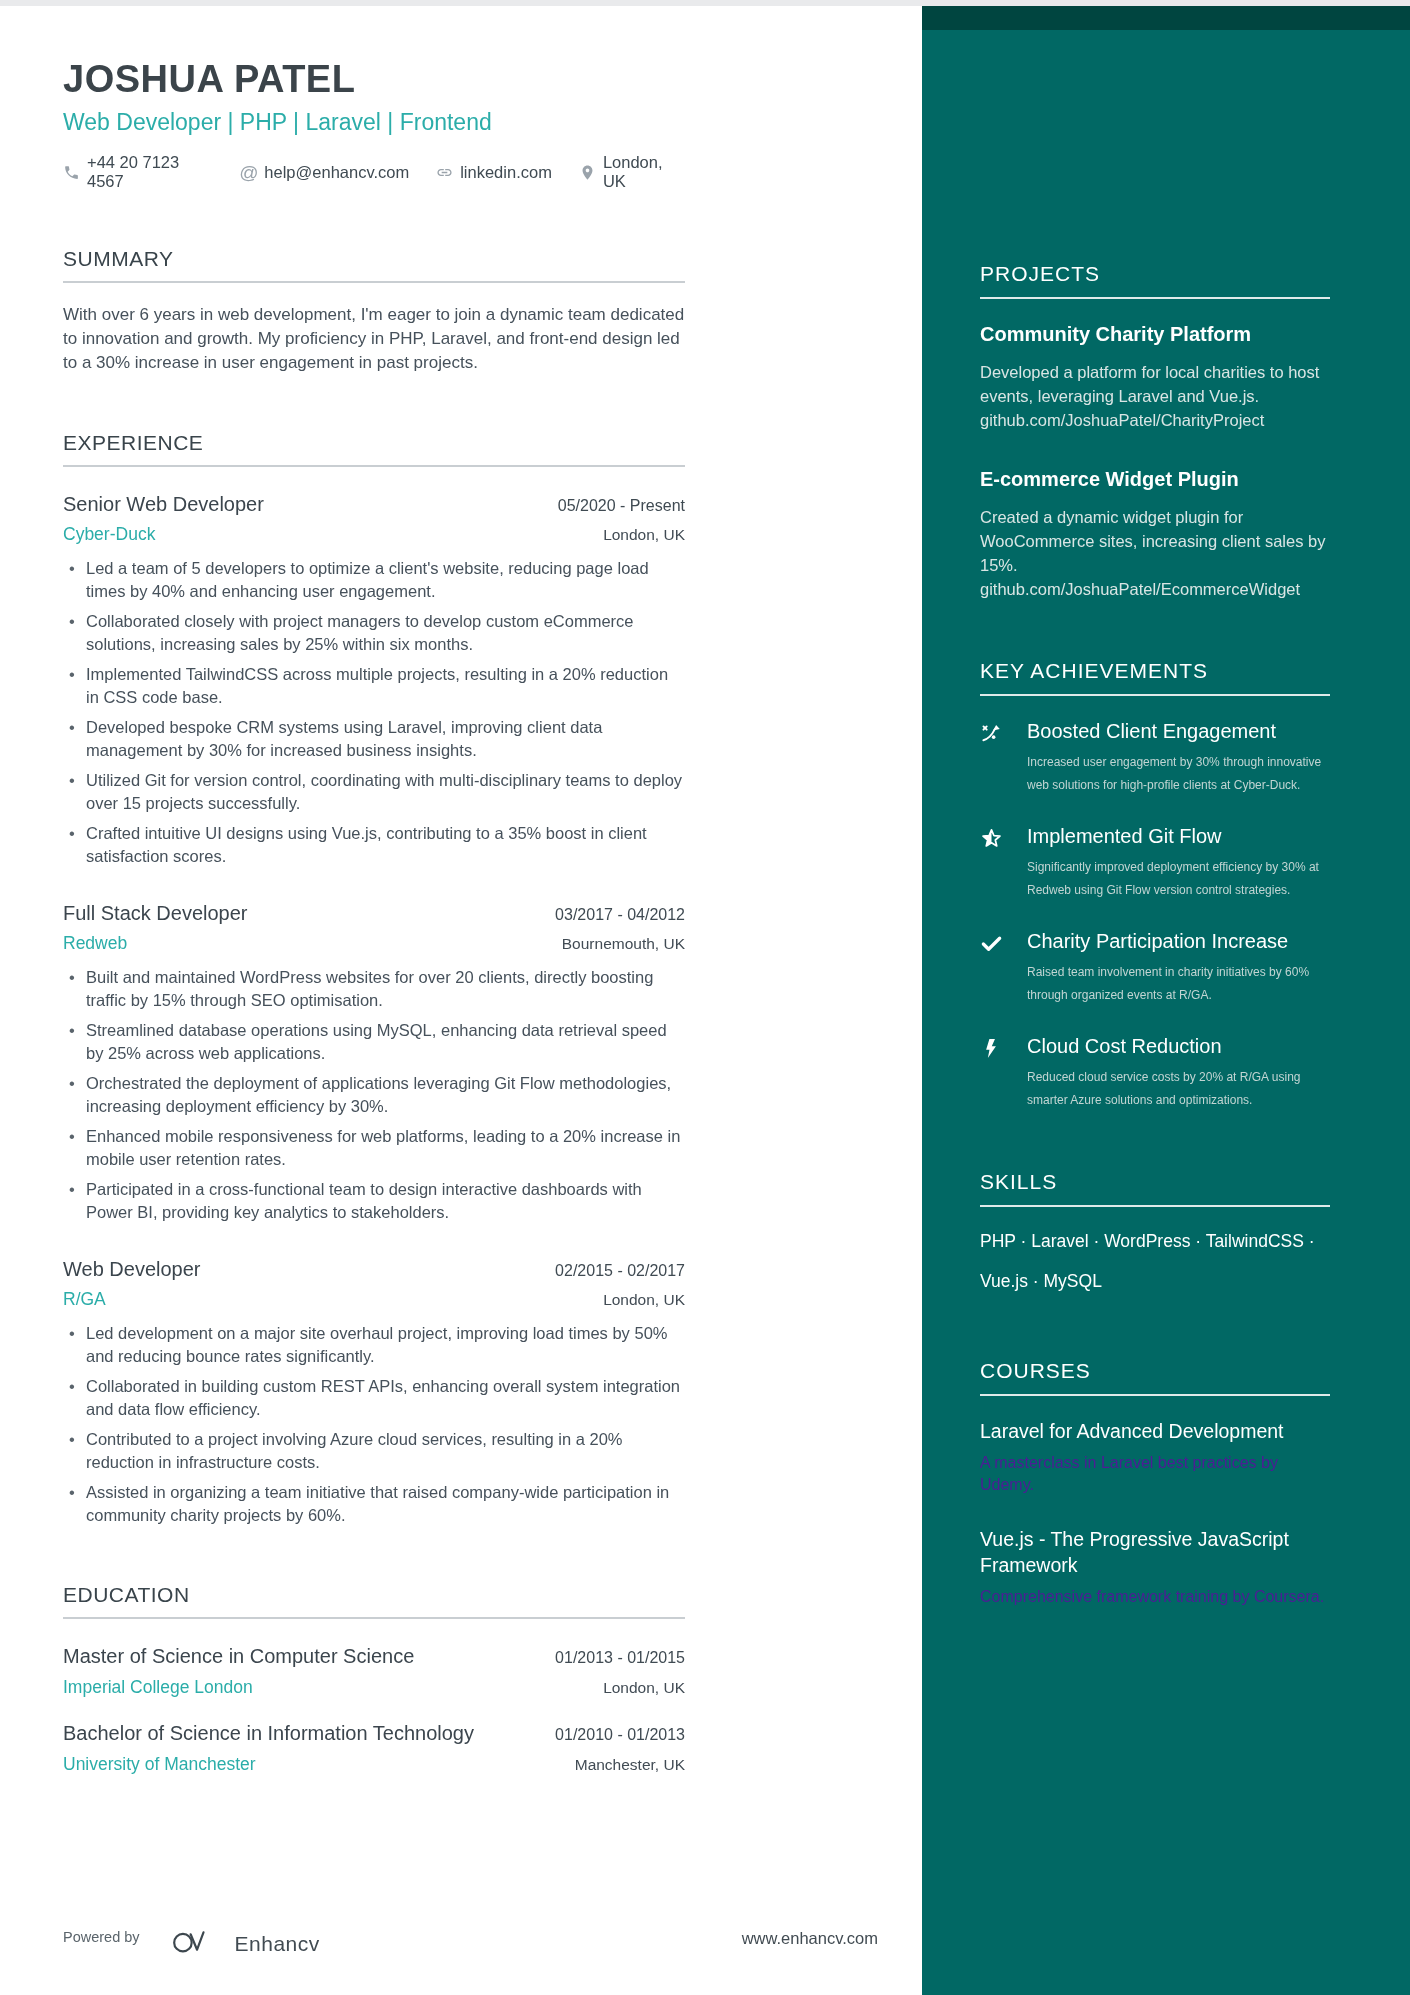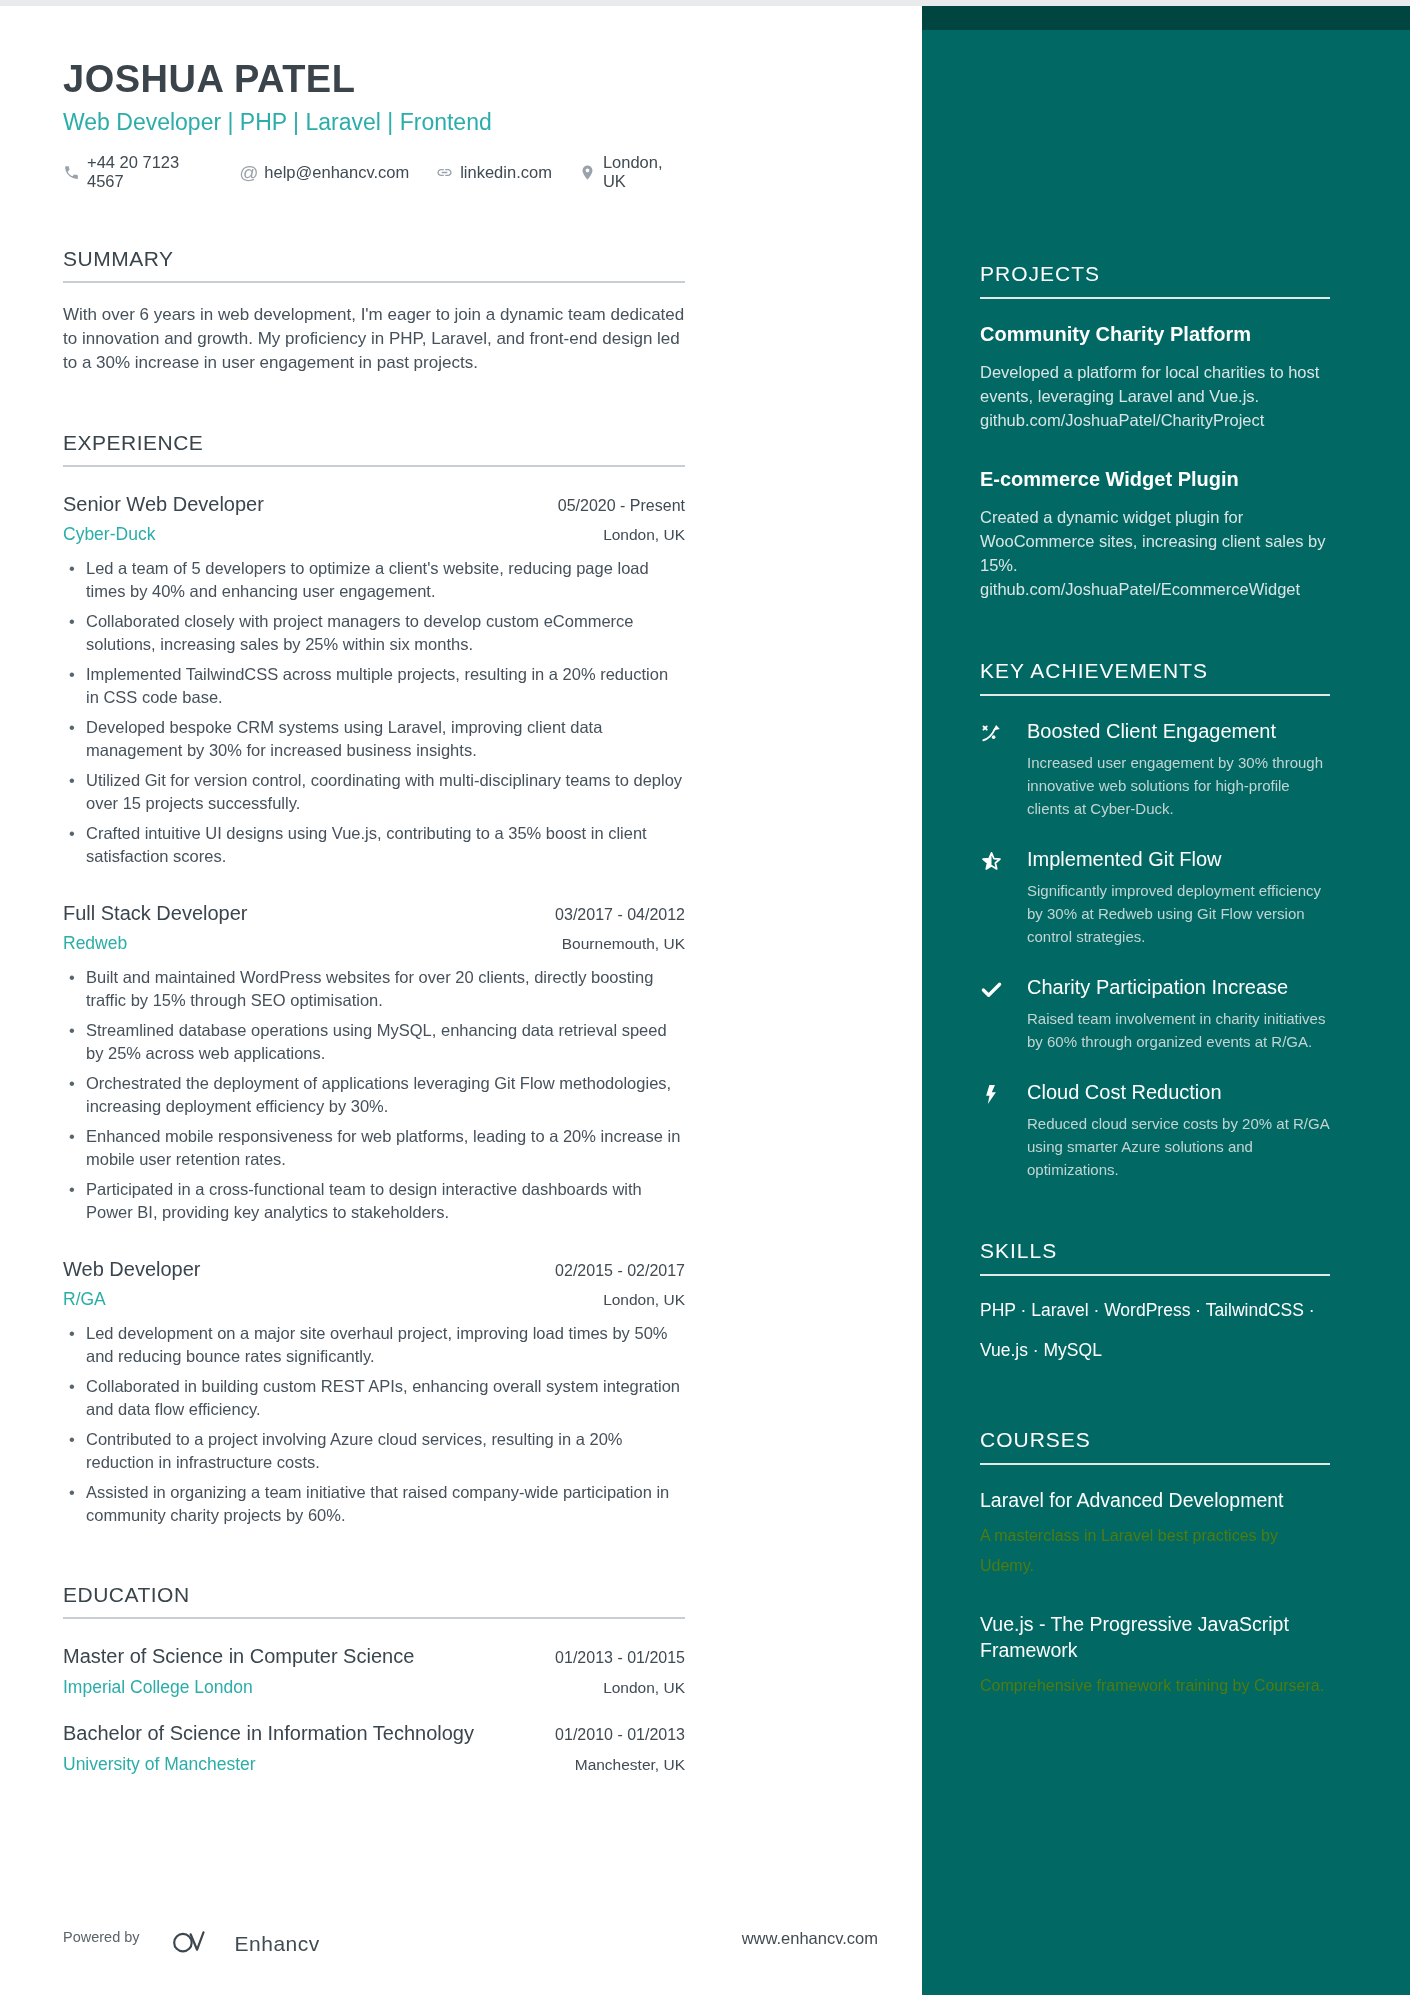--- a/index.html
+++ b/index.html
@@ -56,28 +56,28 @@
   .sb-project + .sb-project { margin-top:36px; }
   .sb-project-title { font-size:20px; font-weight:700; color:#ffffff; }
   .sb-project-desc { margin-top:14px; font-size:16.5px; line-height:24px; color:#d9e5e4; }
   .sb-project-link { font-size:16.5px; line-height:24px; color:#d9e5e4; word-break:break-all; }
 
   .ach { display:flex; margin-top:24px;gap:7px; }
   .ach + .ach { margin-top:28px; }
   .ach-icon { width:40px; flex:0 0 40px; padding-top:2px; }
   .ach-icon svg { width:23px; height:23px; }
   .ach-title { font-size:20px; color:#ffffff; }
-  .ach-desc { margin-top:8px; font-size:15px; line-height:23px; color:#c2d5d3; }
+  .ach-desc { margin-top:8px; font-size:12px; line-height:23px; color:#c2d5d3; }
 
   .skills-text { margin-top:14px; font-size:17.5px; line-height:40px; color:#ffffff; }
 
   .course { margin-top:22px; }
   .course + .course { margin-top:30px; }
   .course-title { font-size:19.5px; line-height:26px; color:#ffffff; }
-  .course-desc { margin-top:8px; font-size:16px; line-height:30px; color:#4d7c0f; }
+  .course-desc { margin-top:8px; font-size:16px; line-height:22px; color:#4c1d95; }
 
   
   .footer { position:absolute; left:63px; bottom:42px; width:815px; display:flex; align-items:flex-start; }
   .powered-by { font-size:14.5px; color:#5a646b; }
   .brand-wrap { display:flex; align-items:center; gap:27px; margin-left:32px; }
   .brand-logo svg { width:36px; height:26px; }
   .brand-name { font-size:21px; color:#414b52; letter-spacing:.5px; }
   .footer-url { margin-left:auto; font-size:16.5px; color:#414b52; }
 </style>
 </head>

